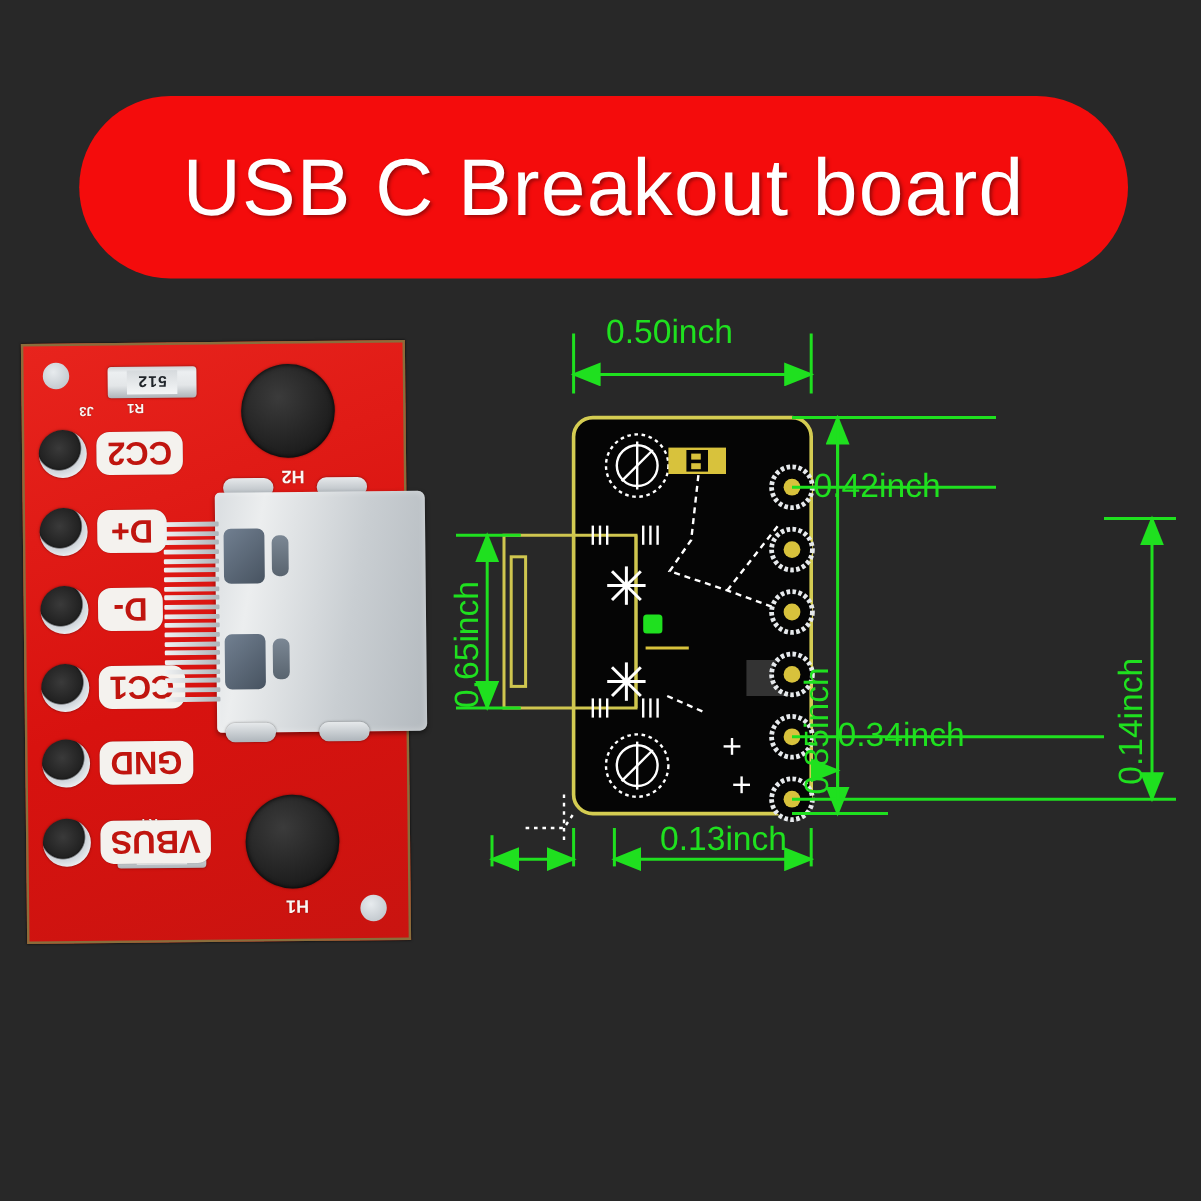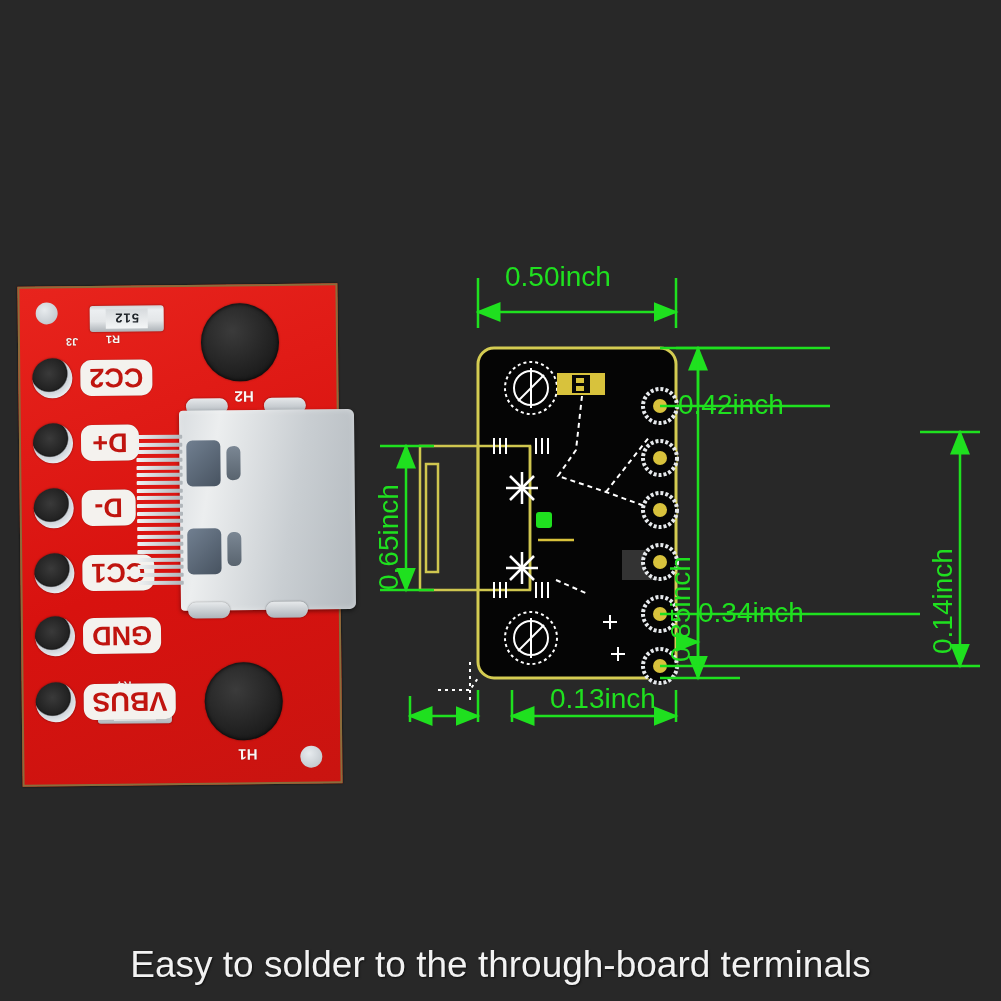--- a/index.html
+++ b/index.html
@@ -214,20 +214,23 @@
     fill: #1fe01f;
     font-family: "Liberation Sans", sans-serif;
     font-size: 28px;
   }
 </style>
 </head>
 <body>
 
 <div id="stage">
 
+  <div id="title-banner">
+    <span id="title-text">USB  C  Breakout board</span>
+  </div>
 
   <div id="pcb-photo">
     <div class="pcb-edge"></div>
 
     <div class="via" style="left:18px; top:16px;"></div>
     <div class="via" style="left:278px; top:462px;"></div>
 
     <div class="resistor" style="left:72px; top:20px;">
       <span class="body">512</span>
     </div>
@@ -479,15 +482,14 @@
 
     <text class="dim-text" x="330" y="412" transform="rotate(-90 330 412)">0.85inch</text>
 
     <text class="dim-text" x="592" y="404" transform="rotate(-90 592 404)">0.14inch</text>
 
     <text class="dim-text" x="338" y="372">0.34inch</text>
 
     <text class="dim-text" x="190" y="458">0.13inch</text>
   </svg>
 
-  <div id="caption">Easy to solder to the through-board terminals</div>
 
 </div>
 
 </body></html>

